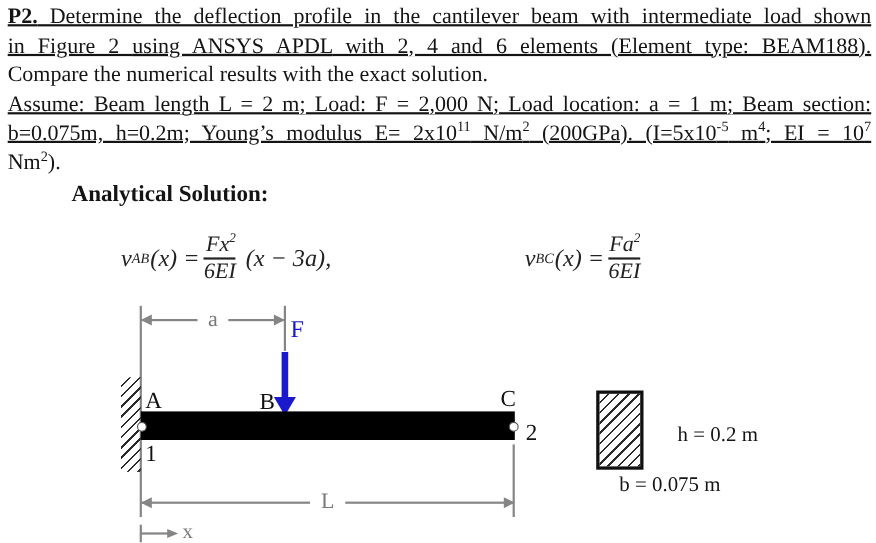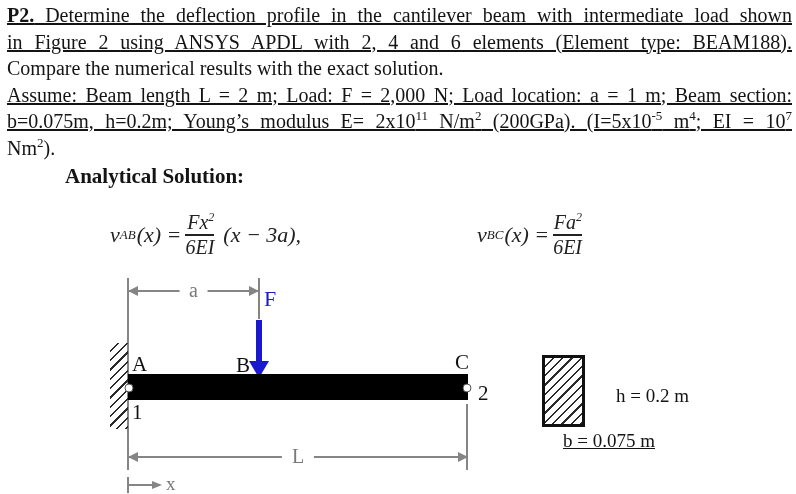--- a/index.html
+++ b/index.html
@@ -45,21 +45,21 @@
   .f-shaft{position:absolute;left:256px;top:320px;width:6px;height:42px;background:#1a1acc;}
   .f-head{position:absolute;left:249px;top:361px;width:0;height:0;
           border-top:17px solid #1a1acc;border-left:10px solid transparent;border-right:10px solid transparent;}
   .f-label{position:absolute;left:264px;top:286px;font-size:22px;color:#1a1acc;}
   .xaxis-head{position:absolute;left:152px;top:481px;width:0;height:0;
           border-left:10px solid #858585;border-top:4.5px solid transparent;border-bottom:4.5px solid transparent;}
   
   .xsec{position:absolute;left:542px;top:355px;width:43px;height:72px;
         border:3px solid #111;box-sizing:border-box;}
   .xsec-h{position:absolute;left:616px;top:385px;font-size:19px;}
-  .xsec-b{position:absolute;left:563px;top:430px;font-size:19px;text-decoration:underline;}
+  .xsec-b{position:absolute;left:563px;top:430px;font-size:19px;}
 </style>
 </head>
 <body>
 
 <div class="doc">
   <div class="doc-line stretch"><span class="b">P2.</span><span> Determine the deflection profile in the cantilever beam with intermediate load shown</span></div>
   <div class="doc-line stretch"><span>in Figure 2 </span><span class="u">using ANSYS APDL</span><span> with 2, 4 and 6 elements (Element type: BEAM188).</span></div>
   <div class="doc-line"><span>Compare the numerical results with the exact solution.</span></div>
   <div class="doc-line stretch"><span>Assume: Beam length L = 2 m; Load: F = 2,000 N; Load location: a = 1 m; Beam section:</span></div>
   <div class="doc-line stretch"><span>b=0.075m, h=0.2m; Young’s modulus E= 2x10</span><sup>11</sup><span> N/m</span><sup>2</sup><span> (200GPa).  (I=5x10</span><sup>-5</sup><span> m</span><sup>4</sup><span>; EI = 10</span><sup>7</sup></div>

